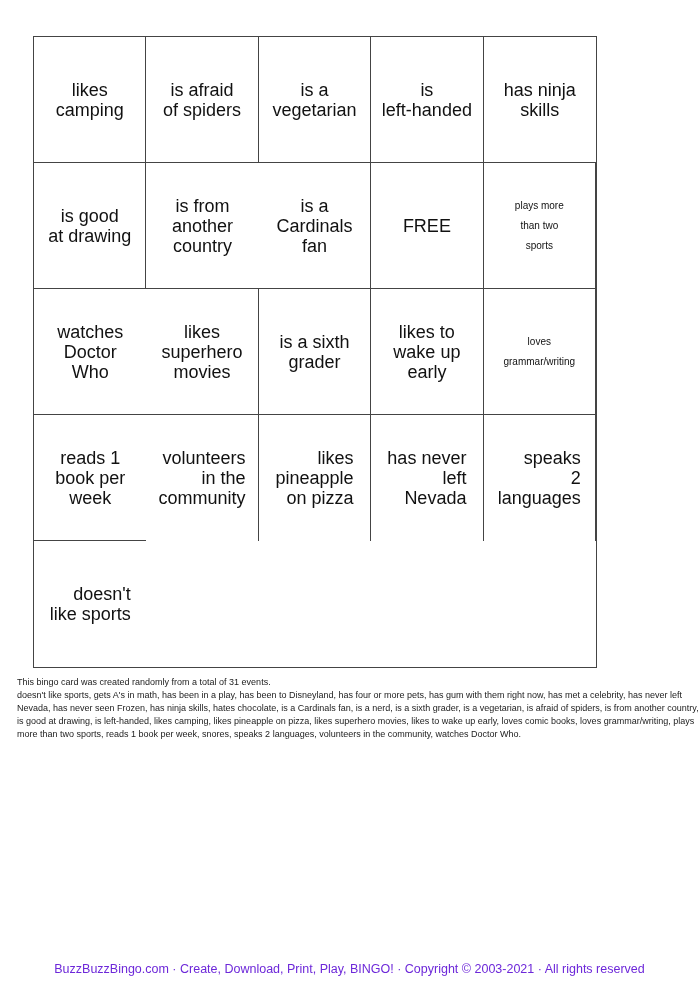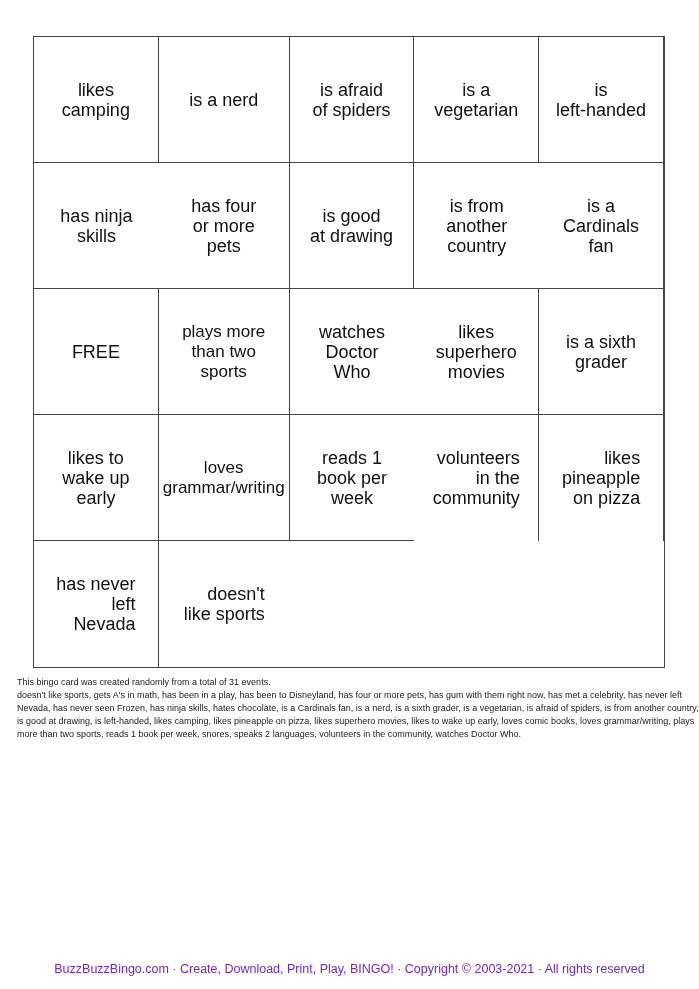--- a/index.html
+++ b/index.html
@@ -1,50 +1,46 @@
 <!DOCTYPE html>
 <html><head>
   <meta charset="utf-8">
   <style>
     html, body { margin: 0; padding: 0; background: #ffffff; }
     body { width: 699px; height: 989px; position: relative; overflow: hidden;
            font-family: "Liberation Sans", sans-serif; color: #111; }
-    .grid { position: absolute; left: 33px; top: 36px; width: 632px; height: 632px;
+    .grid { position: absolute; left: 33px; top: 36px; width: 564px; height: 632px;
             display: grid; grid-template-columns: repeat(5, 1fr); grid-template-rows: repeat(5, 1fr);
             border: 1px solid #444; box-sizing: border-box; }
     .cell { border-right: 1px solid #444; border-bottom: 1px solid #444; box-sizing: border-box;
             display: flex; align-items: center; justify-content: center; text-align: center;
             font-size: 18px; line-height: 20px; padding: 0 4px; white-space: pre-line; color: #111; }
     .cell.c5 { border-right: none; }
     .cell.r5 { border-bottom: none; text-align: right; }
-    .cell.small { font-size: 17px; line-height: 20px; text-align: center; }
+    .cell.small { font-size: 10px; line-height: 20px; text-align: center; }
     .caption { position: absolute; left: 17px; top: 676px; width: 685px;
                font-size: 9px; line-height: 13px; color: #222; }
     .caption p { margin: 0; }
     .footer { position: absolute; left: 0; top: 962px; width: 699px; text-align: center;
               font-size: 12.5px; color: #6d28d9; }
   </style>
 </head>
 <body>
 
 <div class="grid" id="grid">
     <div class="cell">likes
 camping</div>
-    <div class="cell">is a nerd</div>
     <div class="cell">is afraid
 of spiders</div>
     <div class="cell">is a
 vegetarian</div>
     <div class="cell">is
 left-handed</div>
     <div class="cell c5">has ninja
 skills</div>
-    <div class="cell">has four
-or more
-pets</div>
     <div class="cell">is good
 at drawing</div>
     <div class="cell c5">is from
 another
 country</div>
     <div class="cell">is a
 Cardinals
 fan</div>
     <div class="cell">FREE</div>
     <div class="cell small">plays more
@@ -68,20 +64,23 @@
 week</div>
     <div class="cell r5">volunteers
 in the
 community</div>
     <div class="cell r5">likes
 pineapple
 on pizza</div>
     <div class="cell r5">has never
 left
 Nevada</div>
+    <div class="cell r5">speaks
+2
+languages</div>
     <div class="cell c5 r5">doesn't
 like sports</div>
   </div>
 
 <div class="caption">
   <p>This bingo card was created randomly from a total of 31 events.</p>
   <p>doesn't like sports, gets A's in math, has been in a play, has been to Disneyland, has four or more pets, has gum with them right now, has met a celebrity, has never left Nevada, has never seen Frozen, has ninja skills, hates chocolate, is a Cardinals fan, is a nerd, is a sixth grader, is a vegetarian, is afraid of spiders, is from another country, is good at drawing, is left-handed, likes camping, likes pineapple on pizza, likes superhero movies, likes to wake up early, loves comic books, loves grammar/writing, plays more than two sports, reads 1 book per week, snores, speaks 2  languages, volunteers in the community, watches Doctor Who.</p>
 </div>
 
 <div class="footer">BuzzBuzzBingo.com · Create, Download, Print, Play, BINGO! · Copyright © 2003-2021 · All rights reserved</div>

